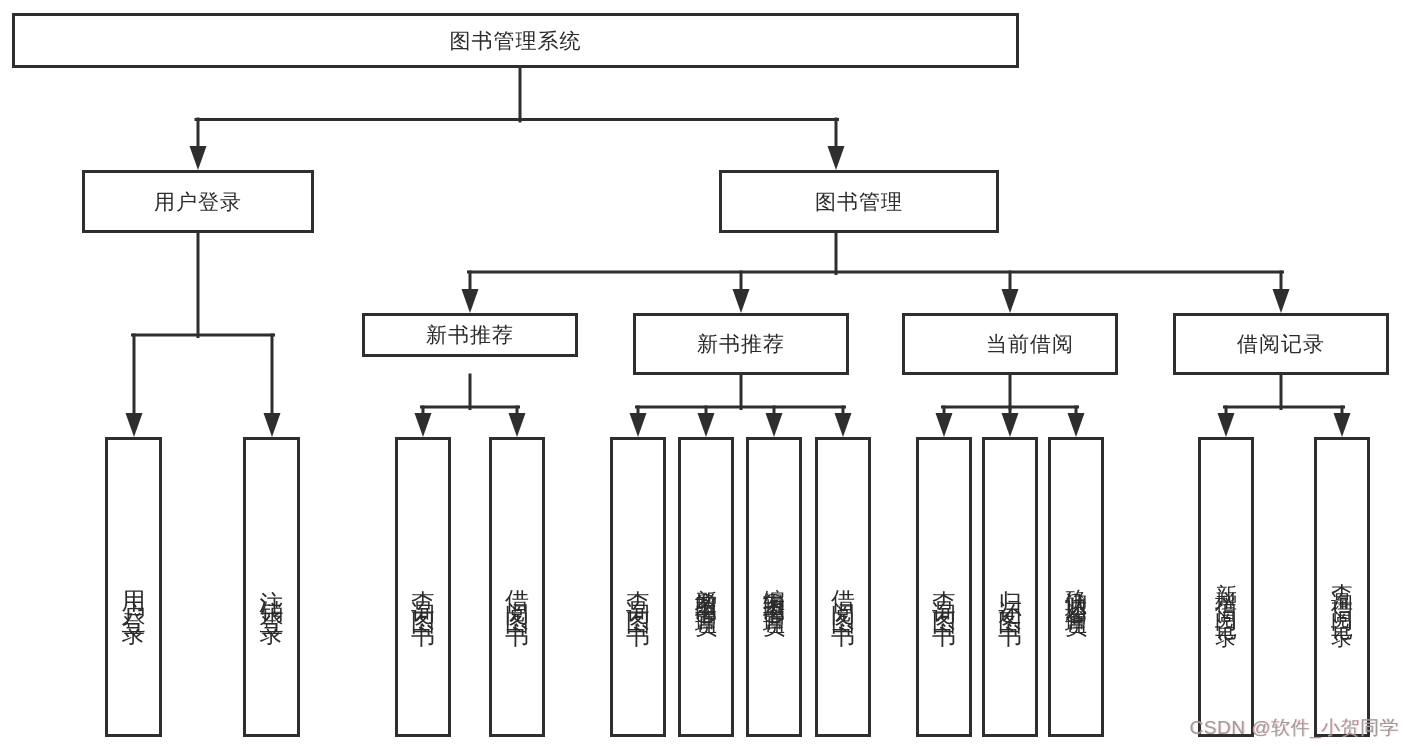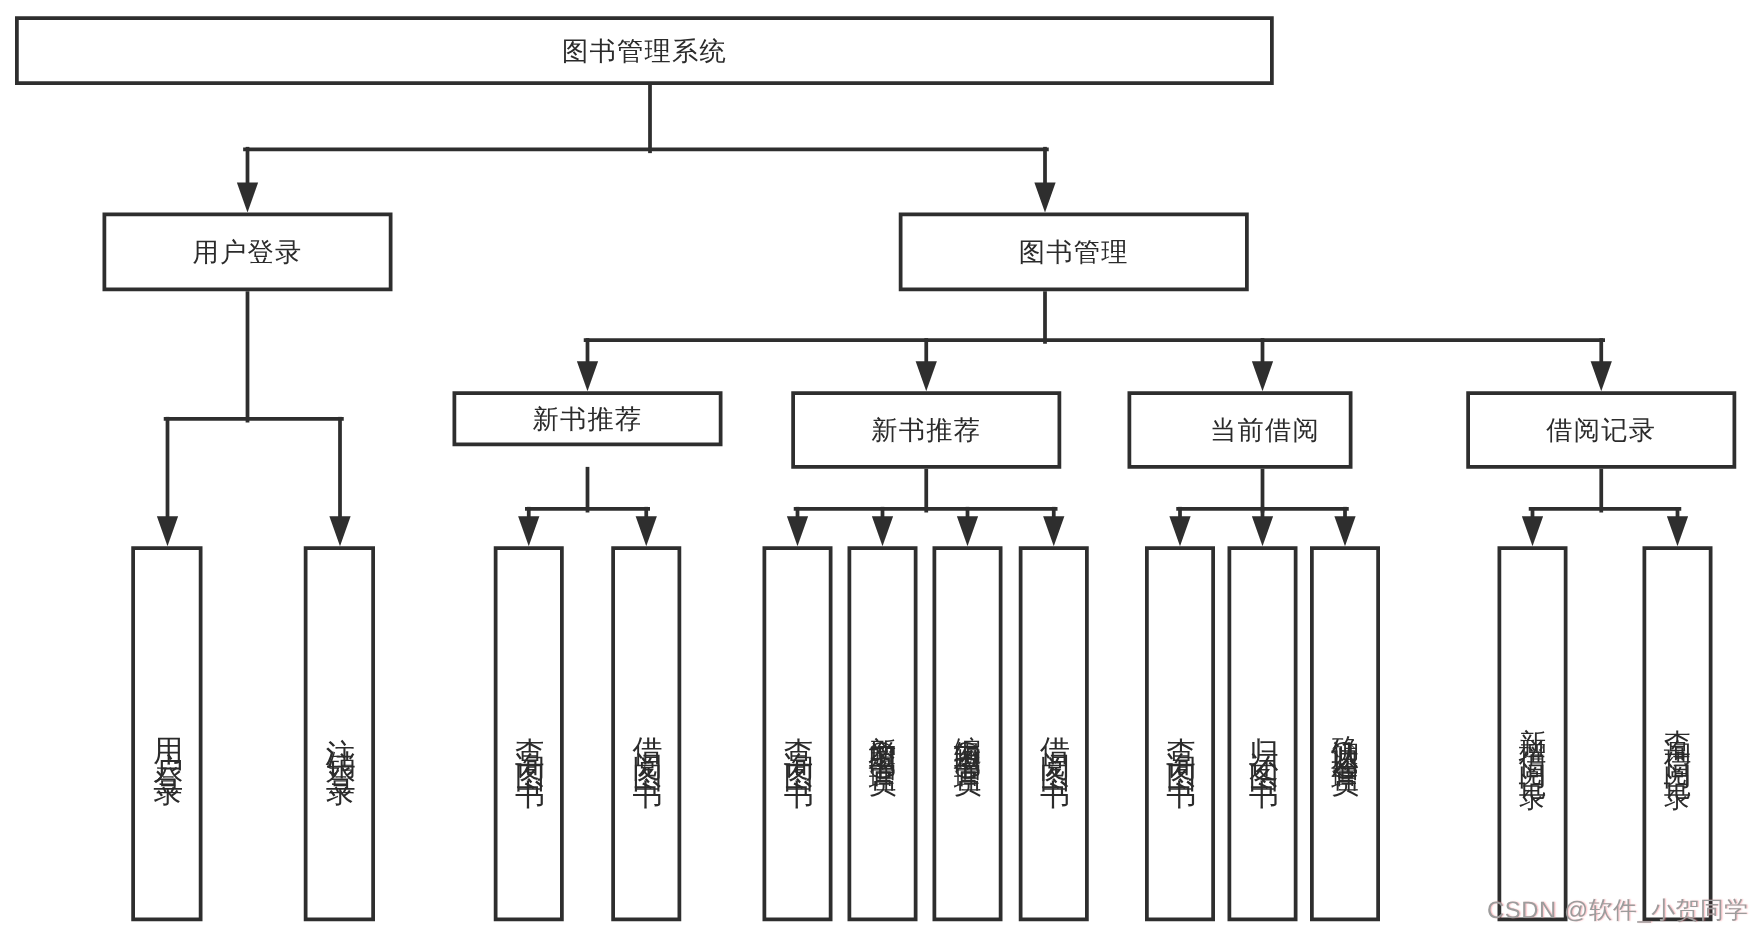--- a/index.html
+++ b/index.html
@@ -114,21 +114,21 @@
       </div>
       <div class="node h" style="left: 719px; top: 170px; width: 280px; height: 63px; border-color: rgb(46, 46, 46);">
         <span class="lbl">图书管理</span>
       </div>
       <div class="node h" style="left: 362px; top: 313px; width: 216px; height: 44px; border-color: rgb(46, 46, 46);">
         <span class="lbl">新书推荐</span>
       </div>
       <div class="node h" style="left: 633px; top: 313px; width: 216px; height: 62px; border-color: rgb(46, 46, 46);">
         <span class="lbl">新书推荐</span>
       </div>
-      <div class="node h" style="left: 902px; top: 313px; width: 180px; height: 62px; border-color: rgb(46, 46, 46); padding-left: 40px;">
+      <div class="node h" style="left: 902px; top: 313px; width: 216px; height: 62px; border-color: rgb(46, 46, 46); padding-left: 40px;">
         <span class="lbl">当前借阅</span>
       </div>
       <div class="node h" style="left: 1173px; top: 313px; width: 216px; height: 62px; border-color: rgb(46, 46, 46);">
         <span class="lbl">借阅记录</span>
       </div>
       <div class="node v" style="left: 105px; top: 437px; width: 57px; height: 300px; border-color: rgb(46, 46, 46);">
         <span class="lbl sp4">用户登录</span>
       </div>
       <div class="node v" style="left: 243px; top: 437px; width: 57px; height: 300px; border-color: rgb(46, 46, 46);">
         <span class="lbl sp4">注销登录</span>

